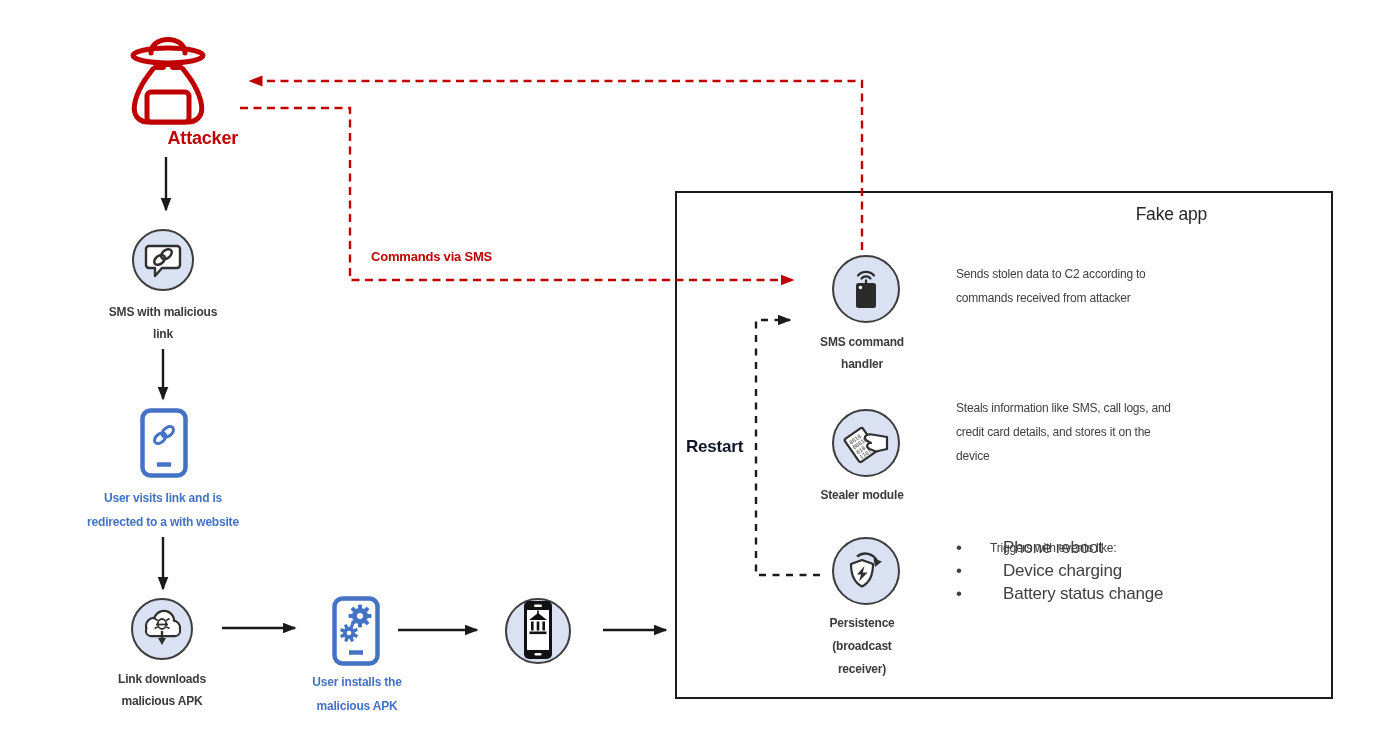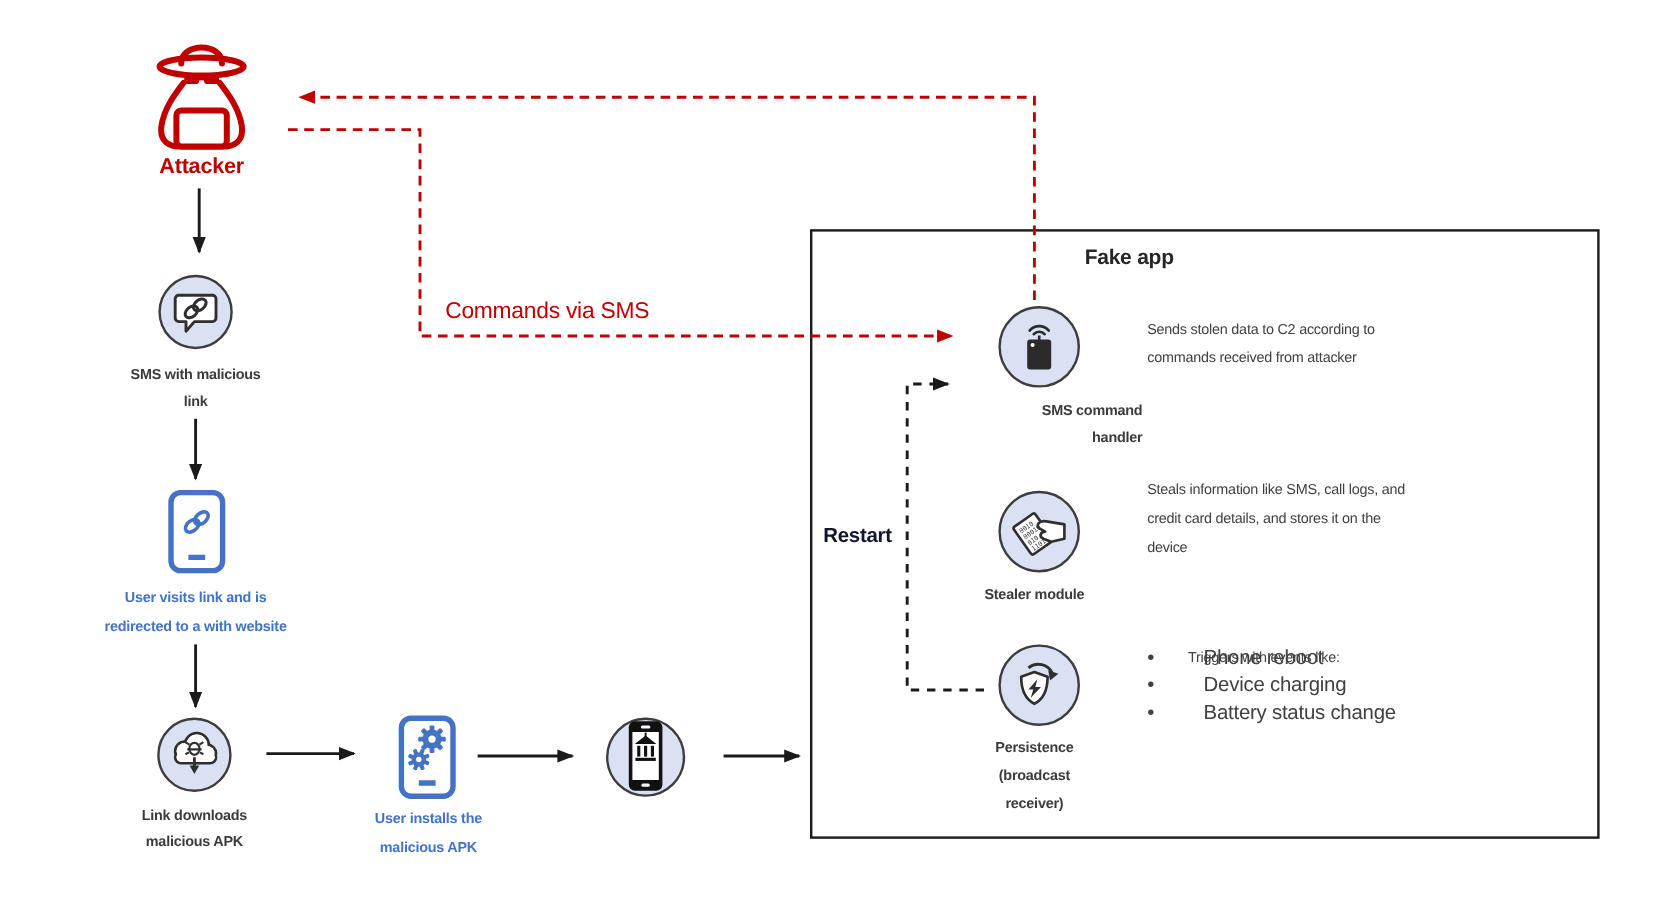--- a/index.html
+++ b/index.html
@@ -5,32 +5,32 @@
   html,body{margin:0;padding:0;background:#fff;}
   .canvas{position:relative;width:1382px;height:752px;background:#ffffff;overflow:hidden;
           font-family:"Liberation Sans",sans-serif;color:#3f3f3f;}
   
   .node-circle{position:absolute;border-radius:50%;background:#d9e1f3;border:2.5px solid #3d3d3d;
                display:flex;align-items:center;justify-content:center;box-sizing:border-box;z-index:2;}
   
   .caption{position:absolute;text-align:center;font-size:12px;font-weight:700;line-height:22px;
            color:#3b3b3b;white-space:pre-line;z-index:3;letter-spacing:-0.2px;}
   .caption.blue{color:#4472c4;line-height:24px;}
-  .caption.red{color:#c00000;font-size:18px;font-weight:700;}
+  .caption.red{color:#c00000;font-size:18px;font-weight:700;text-align:right;}
   
   .fakeapp-box{position:absolute;left:675px;top:191px;width:658px;height:508px;
                border:2.5px solid #1b1b1b;box-sizing:border-box;background:#ffffff;z-index:1;}
-  .fakeapp-title{position:absolute;left:675px;top:204px;width:532px;text-align:center;
-                 font-size:17.5px;font-weight:700;color:#262626;z-index:3;letter-spacing:-0.2px;}
+  .fakeapp-title{position:absolute;left:675px;top:204px;width:532px;text-align:right;
+                 font-size:17.5px;font-weight:400;color:#262626;z-index:3;letter-spacing:-0.2px;}
   .desc{position:absolute;font-size:12px;font-weight:400;color:#404040;line-height:24px;
         white-space:pre-line;z-index:3;width:370px;letter-spacing:-0.2px;}
   .bullets{position:absolute;left:956px;top:536px;font-size:17px;color:#404040;line-height:23px;z-index:3;letter-spacing:-0.2px;}
   .bullet-row{display:flex;}
   .bullet-dot{width:47px;}
-  .edge-label{position:absolute;font-size:19px;font-weight:400;color:#c00000;z-index:3;letter-spacing:-0.2px;}
+  .edge-label{position:absolute;font-size:13px;font-weight:700;color:#c00000;z-index:3;letter-spacing:-0.2px;}
   .restart-label{position:absolute;font-size:17px;font-weight:600;color:#0f172a;z-index:3;letter-spacing:-0.2px;}
   svg{display:block;}
   .overlay{position:absolute;left:0;top:0;z-index:4;pointer-events:none;}
   .icon-wrap{position:absolute;z-index:2;}
 </style>
 </head>
 <body>
 
 <div class="canvas">
 
@@ -158,21 +158,21 @@
 
   <div class="node-circle" style="left:832px;top:255px;width:68px;height:68px;">
     <svg width="44" height="44" viewBox="0 0 44 44">
       <path d="M 17.5,11.5 a 6,6 0 0 1 9,0" fill="none" stroke="#2b2b2b" stroke-width="2.2" stroke-linecap="round"></path>
       <path d="M 14,8.5 a 10.5,10.5 0 0 1 16,0" fill="none" stroke="#2b2b2b" stroke-width="2.2" stroke-linecap="round"></path>
       <line x1="22" y1="12.5" x2="22" y2="17" stroke="#2b2b2b" stroke-width="2.2"></line>
       <rect x="12" y="16" width="20" height="25" rx="2.5" fill="#2b2b2b"></rect>
       <circle cx="16.5" cy="20.5" r="1.7" fill="#ffffff"></circle>
     </svg>
   </div>
-  <div class="caption" style="left:772px;top:331px;width:180px;text-align:right;">SMS command
+  <div class="caption" style="left:772px;top:331px;width:180px;">SMS command
 handler</div>
   <div class="desc" style="left:956px;top:262px;">Sends stolen data to C2 according to
 commands received from attacker</div>
 
   <div class="node-circle" style="left:832px;top:409px;width:68px;height:68px;">
     <svg width="48" height="48" viewBox="0 0 48 48">
       <g transform="rotate(-35 19 26)">
         <rect x="8" y="12" width="22" height="28" rx="2" fill="#ffffff" stroke="#2f2f2f" stroke-width="2.2"></rect>
         <text x="11" y="20" font-size="5.4" font-family="DejaVu Sans Mono, monospace" fill="#2f2f2f">0010</text>
         <text x="11" y="26" font-size="5.4" font-family="DejaVu Sans Mono, monospace" fill="#2f2f2f">00010</text>

